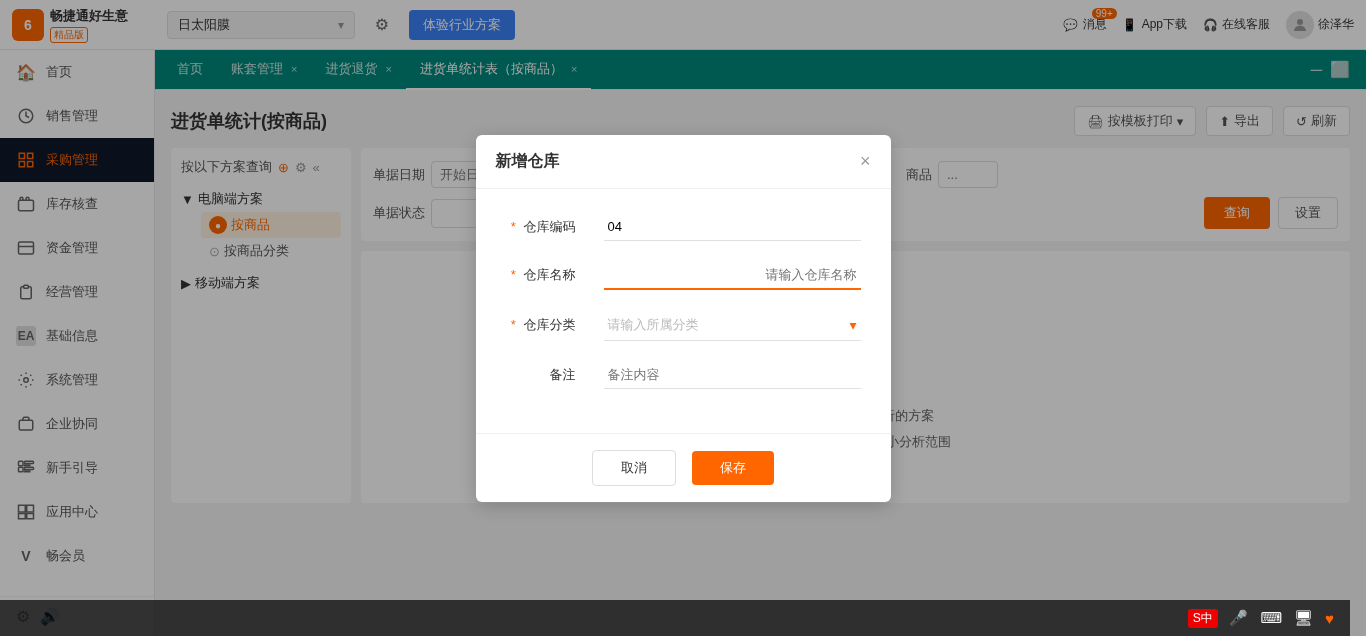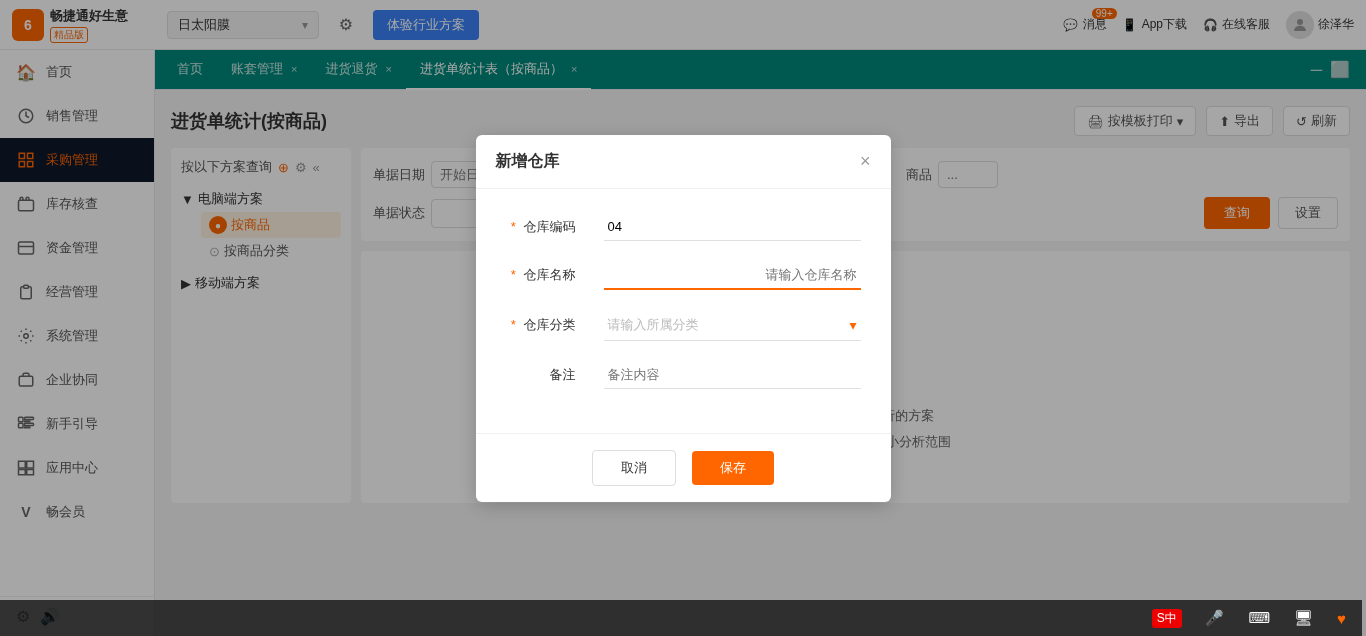--- a/index.html
+++ b/index.html
@@ -30,21 +30,21 @@
       display: flex; align-items: center; justify-content: center;
       color: #fff; font-weight: bold; font-size: 14px;
     }
     .logo-badge { font-size: 10px; color: #f60; border: 1px solid #f60; border-radius: 3px; padding: 0 3px; margin-top: 2px; display: inline-block; }
     .header-search {
       display: flex; align-items: center;
       background: #f5f5f5;
       border: 1px solid #e0e0e0;
       border-radius: 4px;
       padding: 4px 10px;
-      width: 152px;
+      width: 188px;
       margin-right: 8px;
     }
     .header-search span { color: #999; font-size: 12px; }
     .header-gear {
       width: 30px; height: 30px; display: flex; align-items: center; justify-content: center;
       cursor: pointer; color: #666; font-size: 16px; margin: 0 4px;
     }
     .header-experience-btn {
       background: #3b82f6;
       color: #fff;
@@ -290,24 +290,24 @@
       background: #fff; color: #333;
       padding: 8px 28px; border-radius: 4px; cursor: pointer; font-size: 13px;
     }
     .modal-save-btn {
       background: #f60; color: #fff; border: none;
       padding: 8px 28px; border-radius: 4px; cursor: pointer; font-size: 13px;
     }
 
     
     .bottom-bar {
-      position: fixed; bottom: 0; left: 0; right: 4px; height: 36px;
+      position: fixed; bottom: 0; left: 0; right: 16px; height: 36px;
       background: rgba(0,0,0,0.7);
       display: flex; align-items: center; justify-content: flex-end;
-      padding: 0 16px; gap: 24px; z-index: 300;
+      padding: 0 16px; gap: 12px; z-index: 300;
     }
     .bottom-icon { color: #fff; font-size: 15px; cursor: pointer; }
     .tab-bar { background: #00897b; }
     .tab-item { color: rgba(255,255,255,0.8); border-bottom: 2px solid transparent; }
     .tab-item.active { color: #fff; border-bottom: 2px solid #fff; }
     .tab-close { color: rgba(255,255,255,0.7); }
     .tab-win-btn { color: rgba(255,255,255,0.8); }
   </style>
 </head>
 <body>
@@ -425,20 +425,24 @@
     <span>资金管理</span>
   </div>
   <div class="sidebar-item">
     <span class="sidebar-icon">
       <svg width="18" height="18" viewBox="0 0 24 24" fill="none" stroke="#666" stroke-width="2">
           <path d="M9 5H7a2 2 0 0 0-2 2v12a2 2 0 0 0 2 2h10a2 2 0 0 0 2-2V7a2 2 0 0 0-2-2h-2"></path>
           <rect x="9" y="3" width="6" height="4" rx="1"></rect>
         </svg>
     </span>
     <span>经营管理</span>
+  </div>
+  <div class="sidebar-item">
+    <span class="sidebar-icon" style="font-size:12px;font-weight:bold;color:#666;background:#e0e0e0;border-radius:3px;padding:1px 3px;">EA</span>
+    <span>基础信息</span>
   </div>
   <div class="sidebar-item">
     <span class="sidebar-icon">
       <svg width="18" height="18" viewBox="0 0 24 24" fill="none" stroke="#666" stroke-width="2">
           <circle cx="12" cy="12" r="3"></circle>
           <path d="M12 2v2M12 20v2M2 12h2M20 12h2M4.93 4.93l1.41 1.41M17.66 17.66l1.41 1.41M4.93 19.07l1.41-1.41M17.66 6.34l1.41-1.41"></path>
         </svg>
     </span>
     <span>系统管理</span>
   </div>

